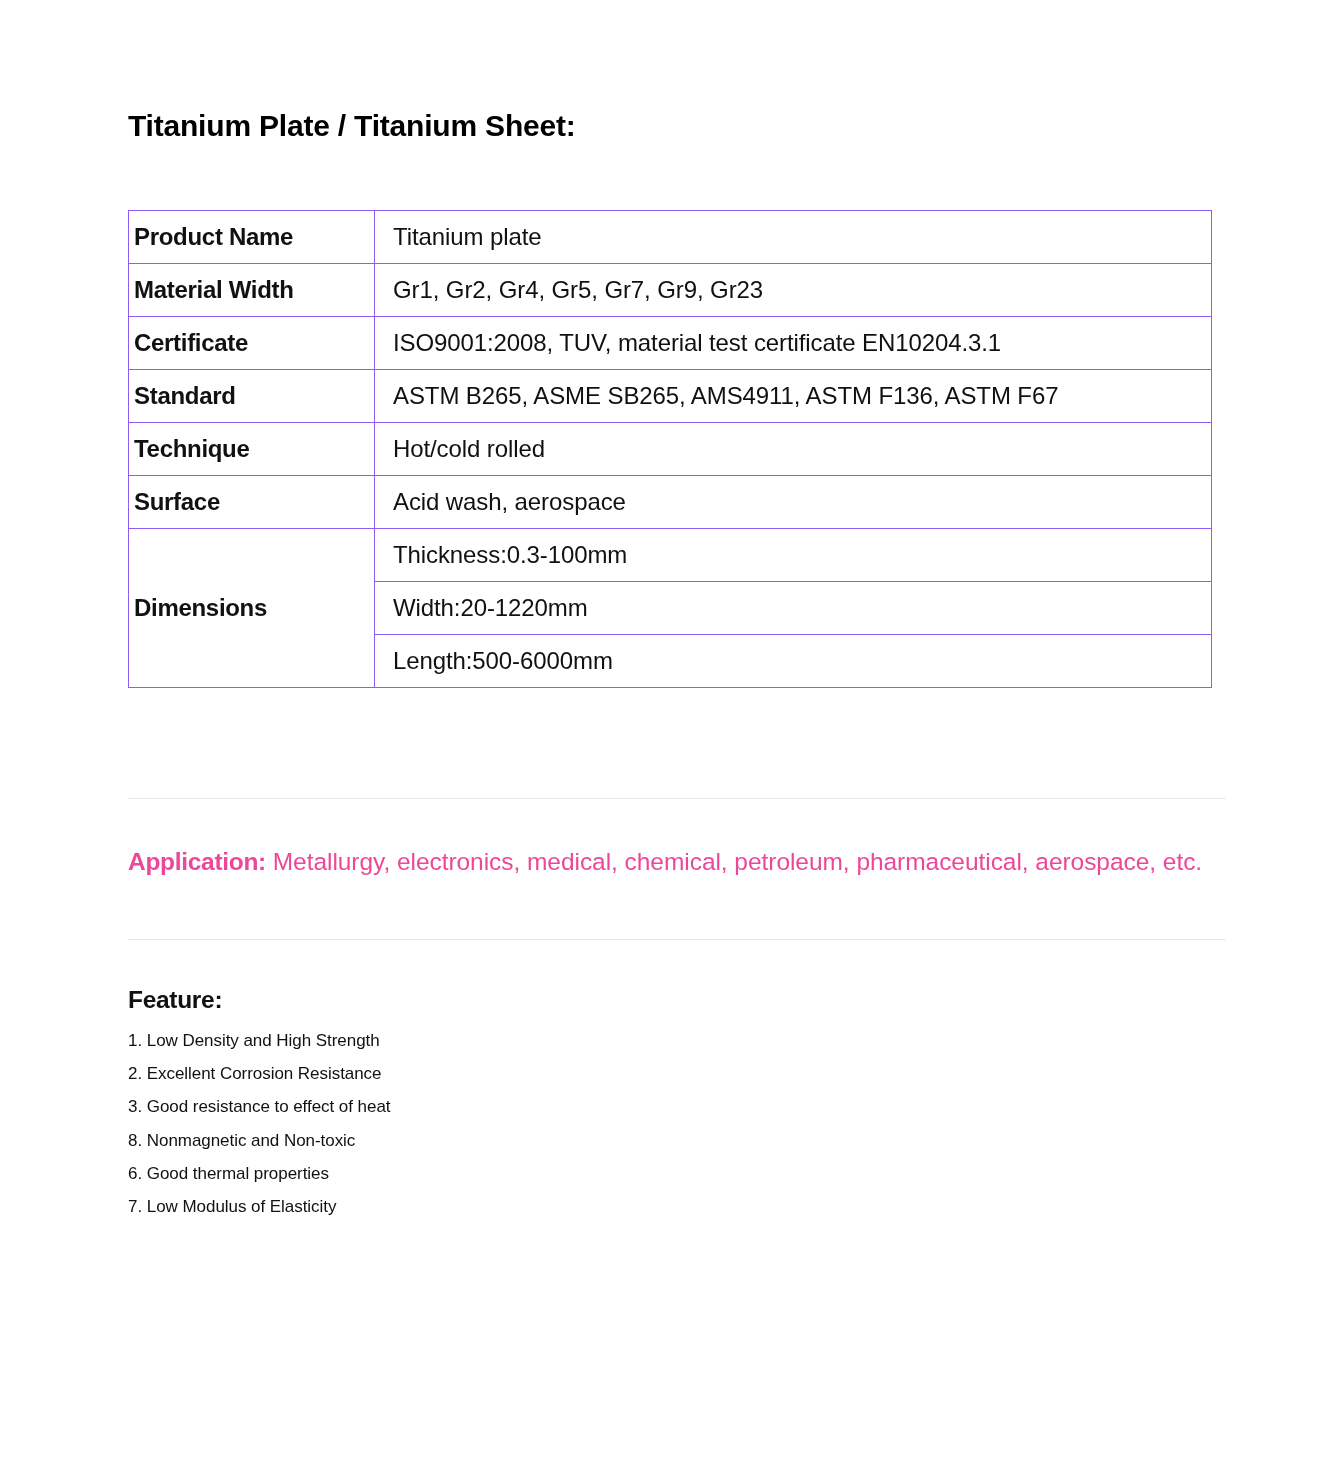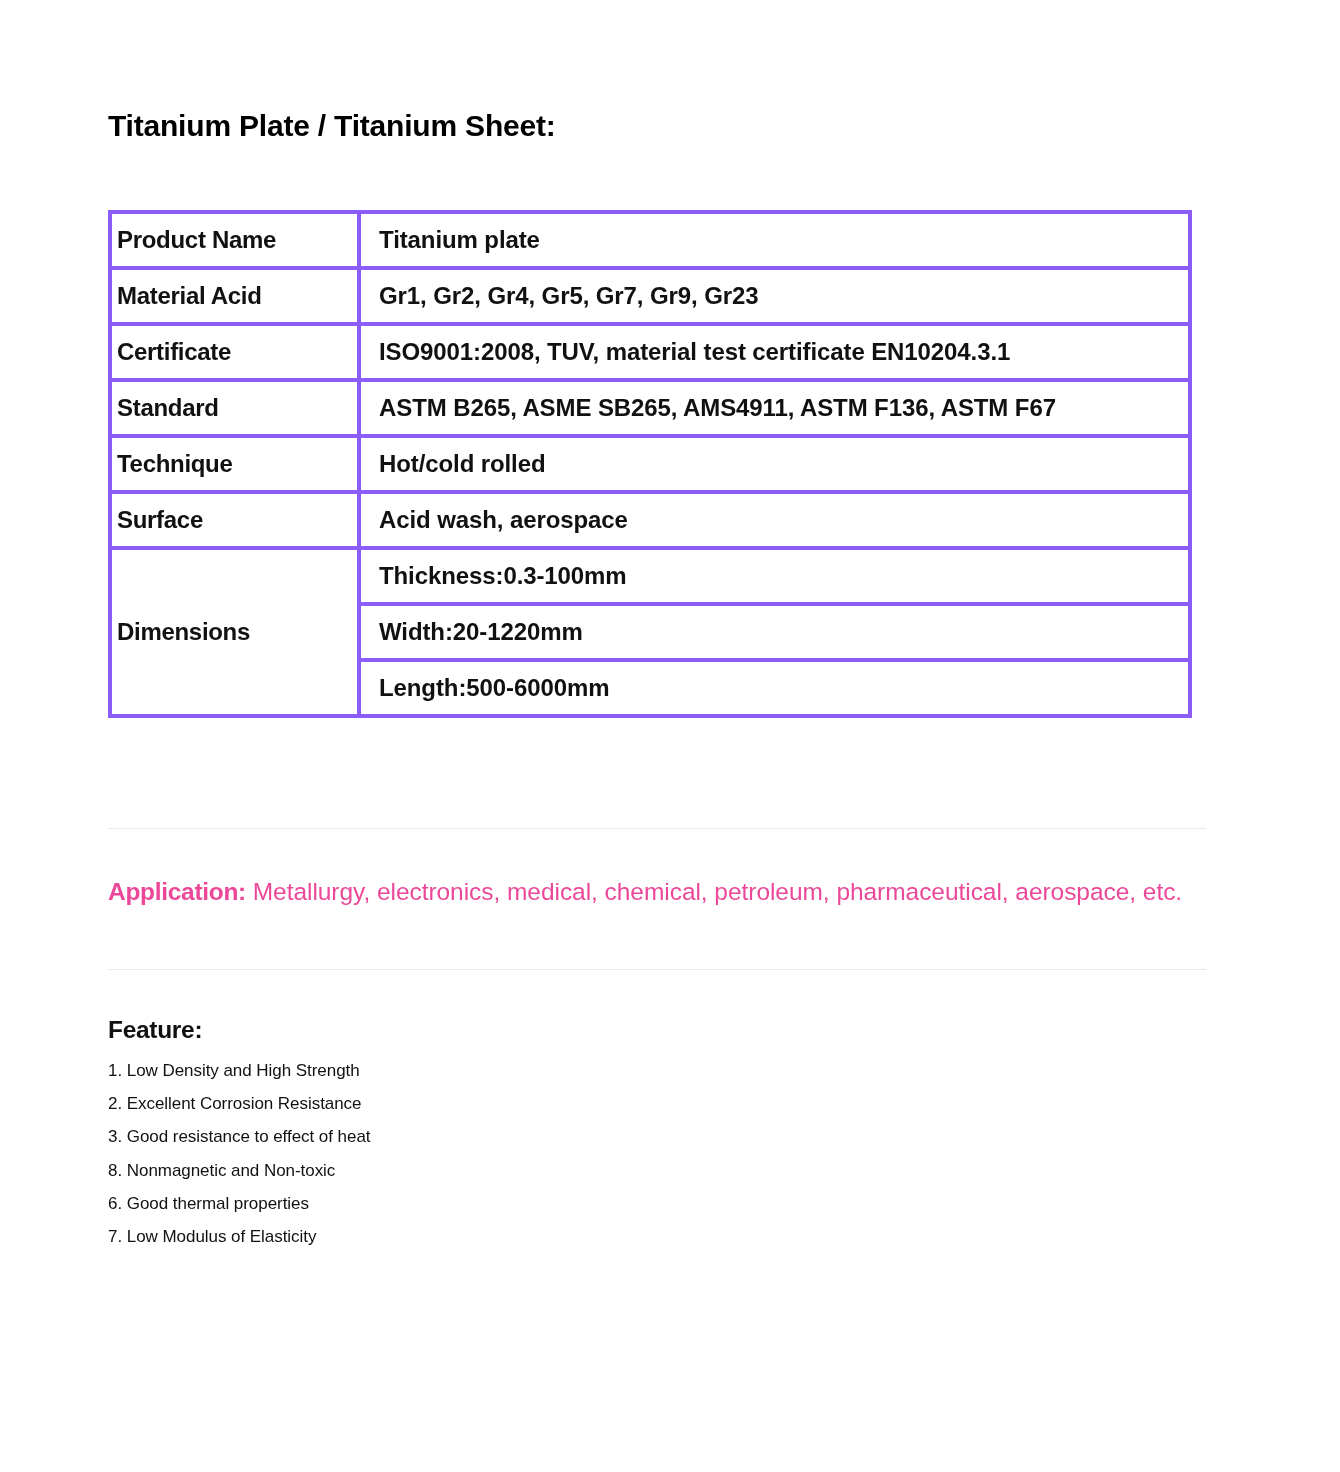--- a/index.html
+++ b/index.html
@@ -13,20 +13,21 @@
     font-family: "Liberation Sans", "DejaVu Sans", sans-serif;
     color: #000000;
     -webkit-font-smoothing: antialiased;
   }
   .page {
     position: relative;
     width: 1248px;
     height: 1472px;
     box-sizing: border-box;
     padding: 0 108px;
+    margin-left: 20px;
   }
 
   
   .doc-title {
     margin: 0;
     padding-top: 108px;
     font-size: 30px;
     font-weight: 700;
     letter-spacing: -0.2px;
     line-height: 1.2;
@@ -37,39 +38,39 @@
   .spec-table-wrap {
     margin-top: 66px;
   }
   table.spec-table {
     border-collapse: collapse;
     width: 1084px;
     table-layout: fixed;
     background: #fff;
   }
   table.spec-table td {
-    border: 4px solid #8b5cf6;
+    border: 1px solid #8b5cf6;
     height: 52px;
     padding: 0 0 0 6px;
     vertical-align: middle;
     font-size: 24px;
     line-height: 1.15;
     color: #111;
     overflow: hidden;
     white-space: nowrap;
   }
   table.spec-table td.label {
     width: 240px;
     font-weight: 700;
     letter-spacing: -0.3px;
     padding-left: 5px;
   }
   table.spec-table td.value {
     padding-left: 18px;
-    font-weight: 700;
+    font-weight: 400;
     letter-spacing: -0.1px;
   }
   table.spec-table td.rowspan-label {
     vertical-align: middle;
   }
 
   
   .rule {
     height: 1px;
     background: #e9e9e9;
@@ -136,21 +137,21 @@
   <div class="spec-table-wrap">
     <table class="spec-table">
       <tbody>
 
         <tr>
           <td class="label">Product Name</td>
           <td class="value">Titanium plate</td>
         </tr>
 
         <tr>
-          <td class="label">Material Acid</td>
+          <td class="label">Material Width</td>
           <td class="value">Gr1, Gr2, Gr4, Gr5, Gr7, Gr9, Gr23</td>
         </tr>
 
         <tr>
           <td class="label">Certificate</td>
           <td class="value">ISO9001:2008, TUV, material test certificate EN10204.3.1</td>
         </tr>
 
         <tr>
           <td class="label">Standard</td>

